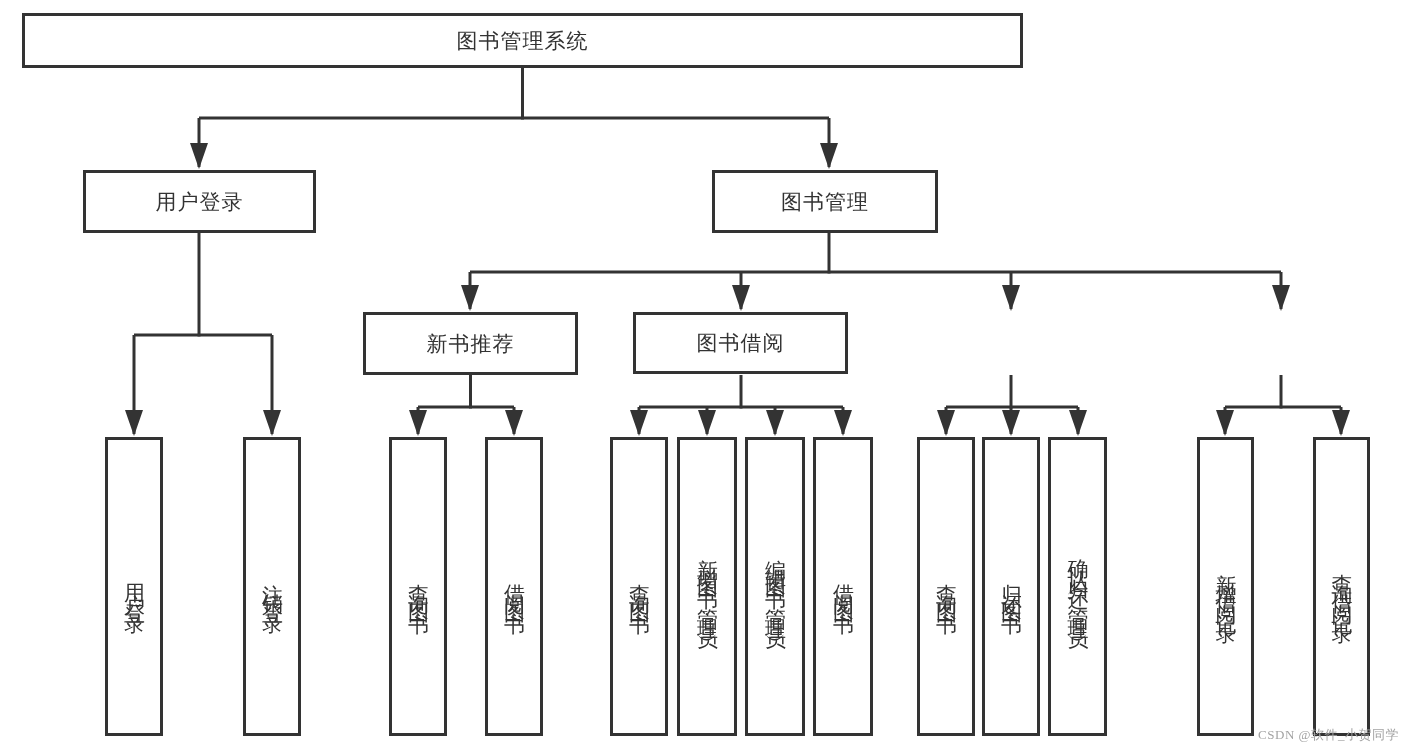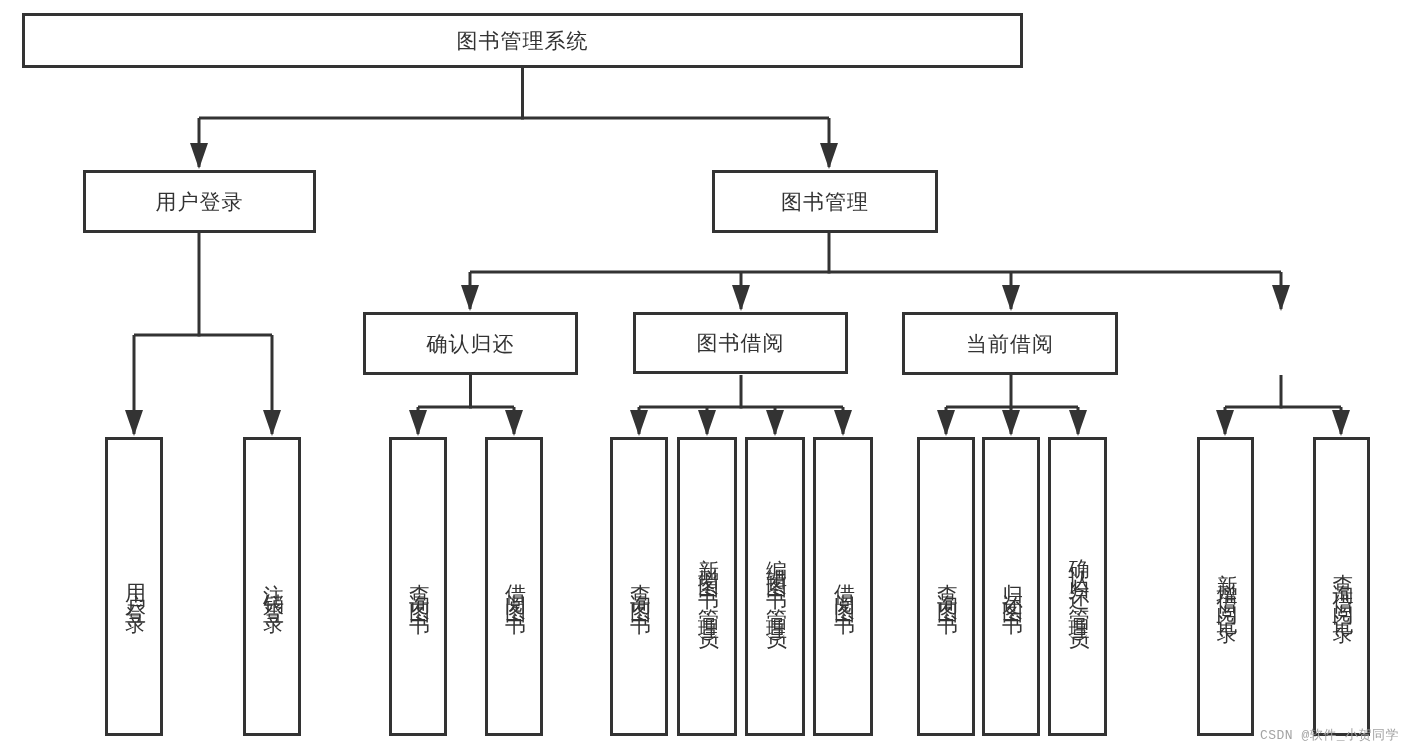--- a/index.html
+++ b/index.html
@@ -1,21 +1,21 @@
 <!DOCTYPE html>
 <html><head>
 <meta charset="utf-8">
 <style>
   html, body { margin: 0; padding: 0; background: #ffffff; }
   .canvas {
     position: relative;
     width: 1405px;
     height: 747px;
     background: #ffffff;
-    font-family: Liberation Mono, monospace;
+    font-family: Liberation Serif, serif;
     overflow: hidden;
   }
   .connectors {
     position: absolute;
     left: 0; top: 0;
     width: 1405px; height: 747px;
   }
   .node {
     position: absolute;
     box-sizing: border-box;
@@ -131,27 +131,24 @@
   </div>
 
   <div class="node h n-user-login">
     <span>用户登录</span>
   </div>
   <div class="node h n-book-mgmt">
     <span>图书管理</span>
   </div>
 
   <div class="node h n-new-book-rec">
-    <span>确认归还</span>
+    <span>新书推荐</span>
   </div>
   <div class="node h n-book-borrow">
     <span>图书借阅</span>
-  </div>
-  <div class="node h n-current-borrow">
-    <span>当前借阅</span>
   </div>
 
   <div class="node leaf l0">
     <span class="vtext">用户登录</span>
   </div>
   <div class="node leaf l1">
     <span class="vtext">注销登录</span>
   </div>
   <div class="node leaf l2">
     <span class="vtext">查询图书</span>

